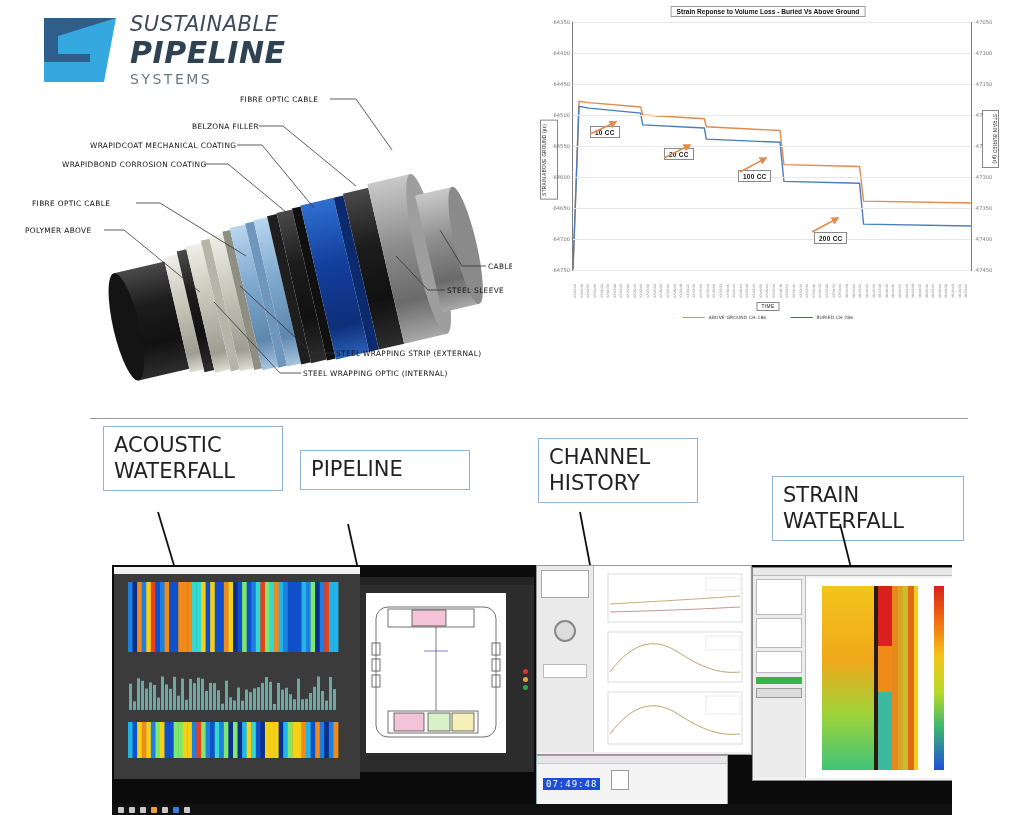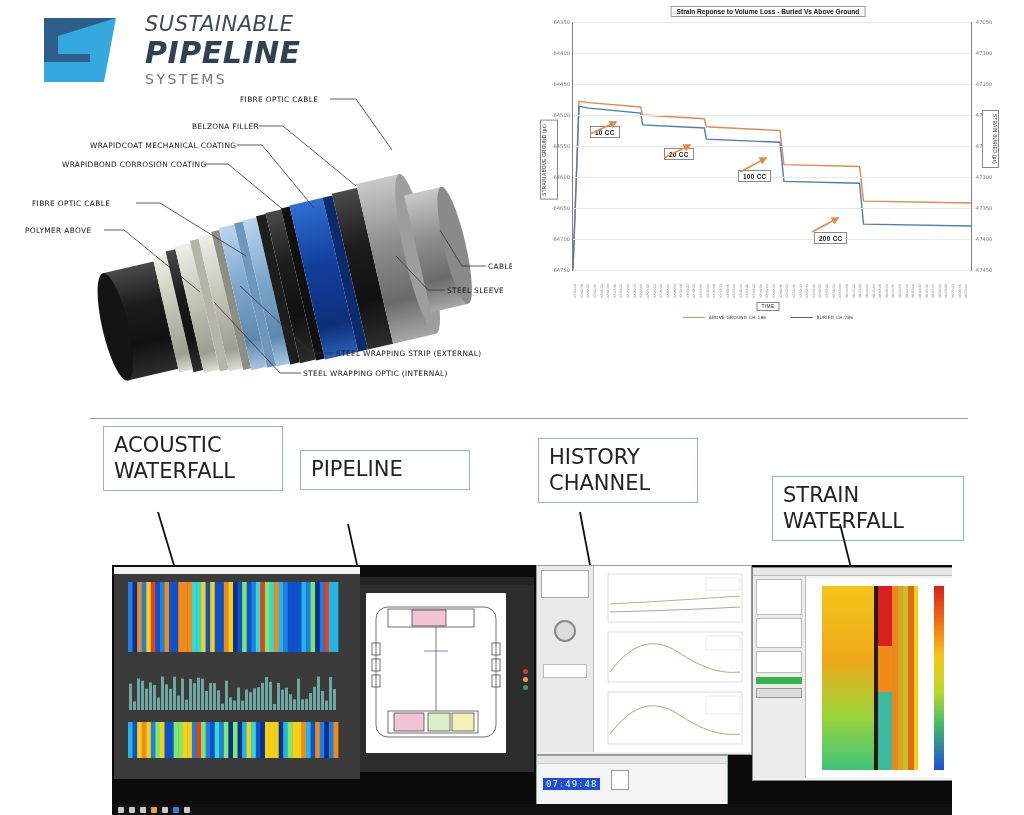--- a/index.html
+++ b/index.html
@@ -2,31 +2,31 @@
 <html><head>
 <meta charset="utf-8">
 <style>
   html,body{margin:0;padding:0;background:#ffffff;}
   body{width:1024px;height:815px;position:relative;overflow:hidden;
        font-family:"Liberation Sans",sans-serif;color:#222;}
 
   
   #logo-block{position:absolute;left:22px;top:8px;width:270px;height:82px;}
   #logo-mark{position:absolute;left:6px;top:6px;width:92px;height:72px;}
-  #logo-text{position:absolute;left:108px;top:6px;margin-left:15px;}
+  #logo-text{position:absolute;left:108px;top:6px;}
   .logo-l1{font-size:21px;font-weight:400;letter-spacing:.5px;color:#3d4a5c;
            font-style:italic;font-family:"DejaVu Sans",sans-serif;line-height:1;}
   .logo-l2{font-size:30px;font-weight:bold;font-style:italic;color:#2e4254;
            letter-spacing:.5px;line-height:1.05;margin-top:2px;
            font-family:"DejaVu Sans",sans-serif;}
   .logo-l3{font-size:14px;color:#6b7785;letter-spacing:2.5px;margin-top:2px;
            font-family:"DejaVu Sans",sans-serif;}
 
   
-  #pipe-area{position:absolute;left:0;top:88px;width:512px;height:310px;}
+  #pipe-area{position:absolute;left:0;top:88px;width:512px;height:310px;padding-left:11px;}
   .lead-label{position:absolute;font-family:"DejaVu Sans",sans-serif;
               font-size:7.4px;letter-spacing:.35px;color:#111;white-space:nowrap;}
 
   
   #chart-panel{position:absolute;left:512px;top:0;width:512px;height:340px;
                background:#fff;}
   #chart-title{position:absolute;left:50%;transform:translateX(-50%);top:6px;
       border:1px solid #9a9a9a;background:#fff;padding:1px 5px;
       font-size:6.6px;font-weight:bold;white-space:nowrap;color:#111;}
   #plot{position:absolute;left:60px;top:22px;width:398px;height:248px;
@@ -336,22 +336,22 @@
 <div id="divider"></div>
 
 <div class="anno" style="left:103px;top:426px;width:158px;">
   <div>ACOUSTIC</div>
   <div>WATERFALL</div>
 </div>
 <div class="anno" style="left:300px;top:450px;width:148px;">
   <div>PIPELINE</div>
 </div>
 <div class="anno" style="left:538px;top:438px;width:138px;">
+  <div>CHANNEL</div>
   <div>HISTORY</div>
-  <div>CHANNEL</div>
 </div>
 <div class="anno" style="left:772px;top:476px;width:170px;">
   <div>STRAIN</div>
   <div>WATERFALL</div>
 </div>
 
 <svg width="1024" height="815" style="position:absolute;left:0;top:0;pointer-events:none;">
   <g stroke="#111" stroke-width="1.8" fill="#111">
     <line x1="158" y1="512" x2="188" y2="612"></line>
     <polygon points="185,605 194,620 180,617"></polygon>

